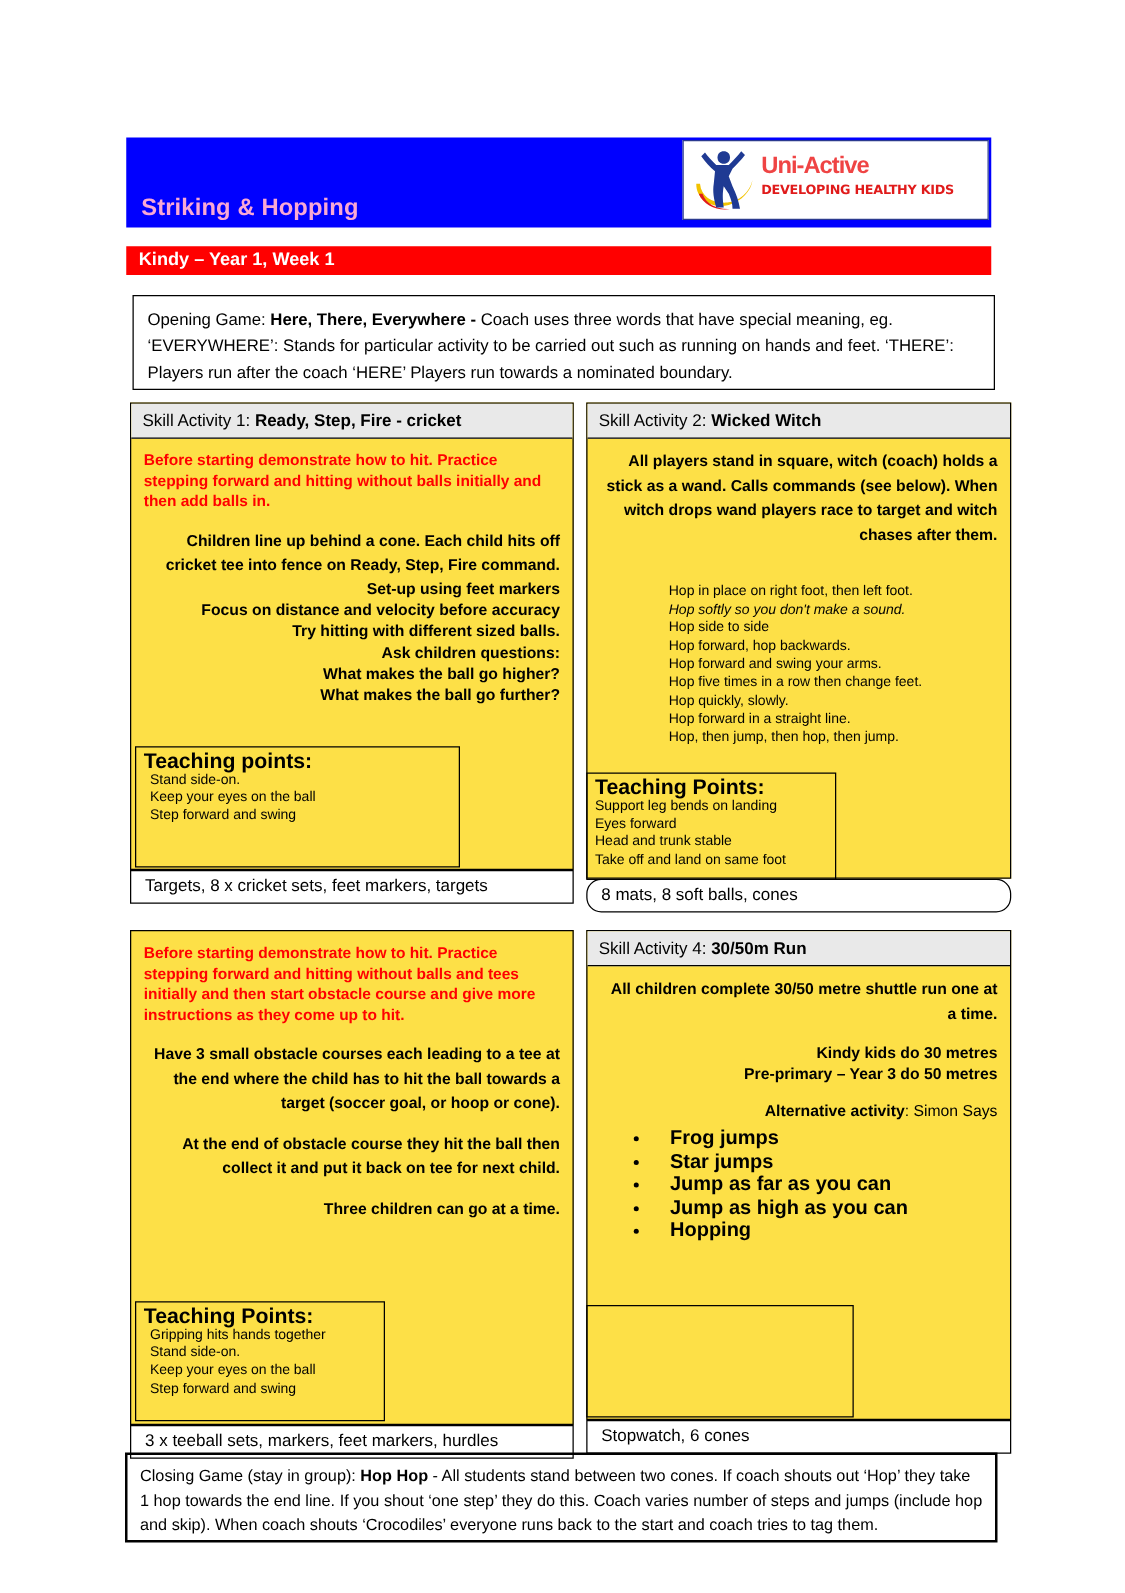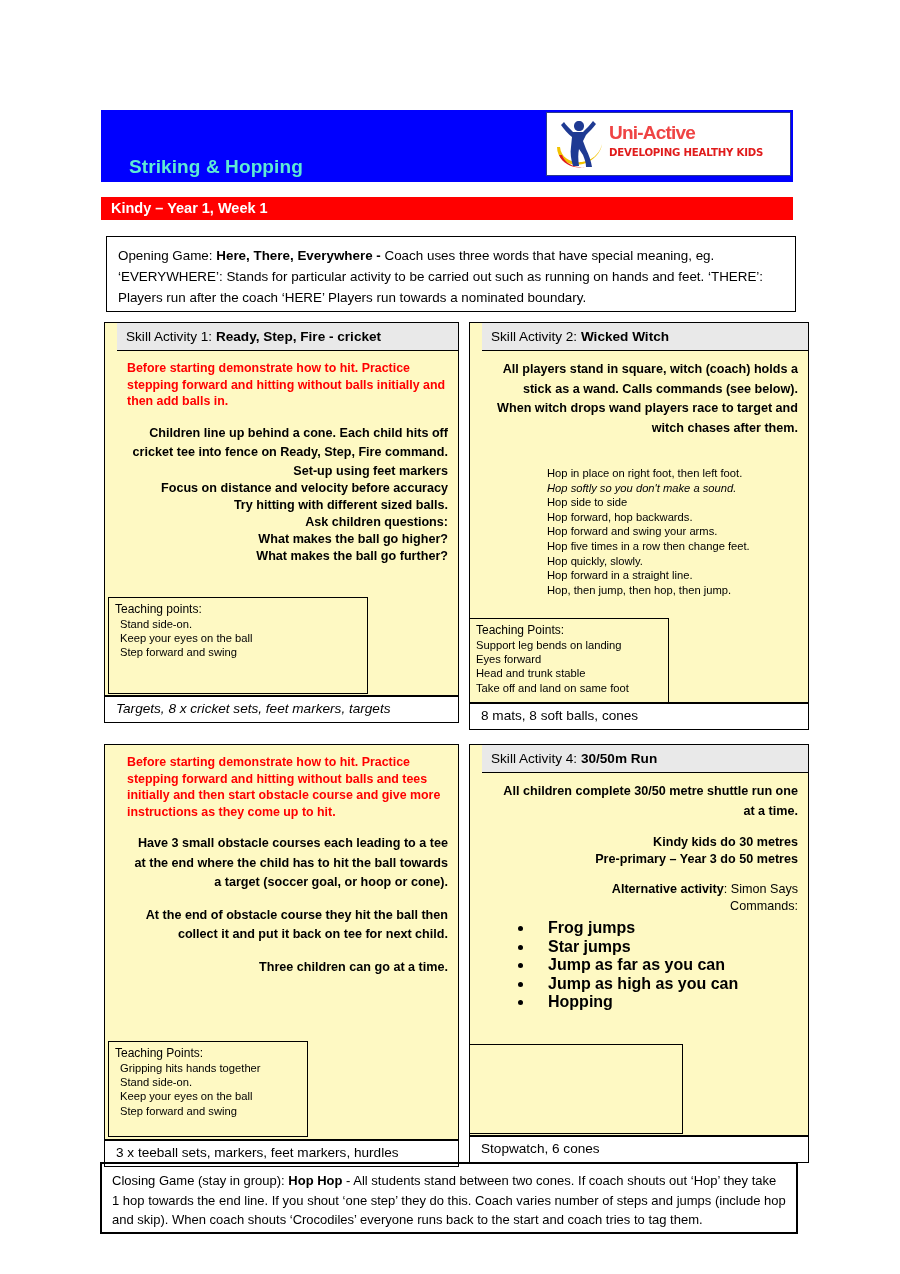--- a/index.html
+++ b/index.html
@@ -30,26 +30,25 @@
     top: 110px;
     width: 692px;
     height: 72px;
     background: #0000FF;
     box-sizing: border-box;
   }
   .header-title {
     position: absolute;
     left: 12px;
     bottom: 4px;
-    color: #5eead4;
+    color: #f9a8d4;
     font-size: 19px;
     font-weight: bold;
     letter-spacing: 0.1px;
     white-space: nowrap;
-    margin-left: 16px;
   }
   .logo-box {
     position: absolute;
     right: 2px;
     top: 2px;
     width: 245px;
     height: 64px;
     background: #FFFFFF;
     box-sizing: border-box;
     border: 1px solid #2B3A8F;
@@ -129,23 +128,22 @@
   }
   .opening-text b { font-weight: bold; }
 
   
   .col-left  { position: absolute; left: 104px;  width: 355px; }
   .col-right { position: absolute; left: 469px;  width: 340px; }
 
   .act-outer {
     border: 1.4px solid #000;
     box-sizing: border-box;
-    background: #fef9c3;
+    background: #fde047;
     position: relative;
-    padding-left: 12px;
   }
   .act-head {
     background: #E9E9E9;
     border-bottom: 1.4px solid #000;
     padding: 6px 9px 6px 9px;
     font-size: 13.6px;
     box-sizing: border-box;
   }
   .act-head b { font-weight: bold; }
   .act-body {
@@ -181,22 +179,22 @@
   .cmd-list .ital { font-style: italic; }
 
   
   .tp-box {
     border: 1.3px solid #000;
     box-sizing: border-box;
     padding: 4px 6px 6px 6px;
     position: absolute;
   }
   .tp-title {
-    font-size: 12px;
-    font-weight: normal;
+    font-size: 17px;
+    font-weight: bold;
     line-height: 14px;
     margin-bottom: 1px;
   }
   .tp-item {
     font-size: 11.2px;
     line-height: 14.2px;
     padding-left: 5px;
   }
   .tp-item.flush { padding-left: 0; }
 
@@ -287,21 +285,21 @@
         <div class="body-para tight">What makes the ball go higher?</div>
         <div class="body-para tight">What makes the ball go further?</div>
       </div>
       <div class="tp-box" style="left:3px; top:274px; width:260px; height:97px;">
         <div class="tp-title">Teaching points:</div>
         <div class="tp-item">Stand side-on.</div>
         <div class="tp-item">Keep your eyes on the ball</div>
         <div class="tp-item">Step forward and swing</div>
       </div>
     </div>
-    <div class="equip" style="height:27px;font-style:italic;">Targets, 8 x cricket sets, feet markers, targets</div>
+    <div class="equip" style="height:27px;">Targets, 8 x cricket sets, feet markers, targets</div>
   </div>
 
   <div class="col-right" style="top:322px;">
     <div class="act-outer" style="height:381px;">
       <div class="act-head">
         <span>Skill Activity 2: </span><b>Wicked Witch</b>
       </div>
       <div class="act-body">
         <div class="body-para">All players stand in square, witch (coach) holds a stick as a wand. Calls commands (see below).  When witch drops wand players race to target and witch chases after them.</div>
         <div class="cmd-list">
@@ -317,21 +315,21 @@
         </div>
       </div>
       <div class="tp-box" style="left:-1px; top:295px; width:200px; height:86px;">
         <div class="tp-title">Teaching Points:</div>
         <div class="tp-item flush">Support leg bends on landing</div>
         <div class="tp-item flush">Eyes forward</div>
         <div class="tp-item flush">Head and trunk stable</div>
         <div class="tp-item flush">Take off and land on same foot</div>
       </div>
     </div>
-    <div class="equip" style="height:27px;">8 mats, 8 soft balls, cones</div>
+    <div class="equip" style="height:27px;border-radius:12px;">8 mats, 8 soft balls, cones</div>
   </div>
 
   <div class="col-left" style="top:744px;">
     <div class="act-outer" style="height:396px;">
       <div class="act-body">
         <div class="red-note">Before starting demonstrate how to hit.  Practice stepping forward and hitting without balls and tees initially and then start obstacle course and give more instructions as they come up to hit.</div>
         <div class="body-para">Have 3 small obstacle courses each leading to a tee at the end where the child has to hit the ball towards a target (soccer goal, or hoop or cone).</div>
         <div class="gap"></div>
         <div class="body-para">At the end of obstacle course they hit the ball then collect it and put it back on tee for next child.</div>
         <div class="gap"></div>
@@ -353,21 +351,20 @@
       <div class="act-head">
         <span>Skill Activity 4: </span><b>30/50m Run</b>
       </div>
       <div class="act-body">
         <div class="body-para">All children complete 30/50 metre shuttle run one at a time.</div>
         <div class="gap"></div>
         <div class="body-para tight">Kindy kids do 30 metres</div>
         <div class="body-para tight">Pre-primary – Year 3 do 50 metres</div>
         <div class="gap"></div>
         <div class="body-para tight"><b>Alternative activity</b><span style="font-weight:normal;">: Simon Says</span></div>
-        <div class="body-para tight" style="font-weight:normal;">Commands:</div>
         <ul class="bullets">
           <li>Frog jumps</li>
           <li>Star jumps</li>
           <li>Jump as far as you can</li>
           <li>Jump as high as you can</li>
           <li>Hopping</li>
         </ul>
       </div>
       <div class="tp-box" style="left:-1px; top:299px; width:214px; height:90px;"></div>
     </div>

